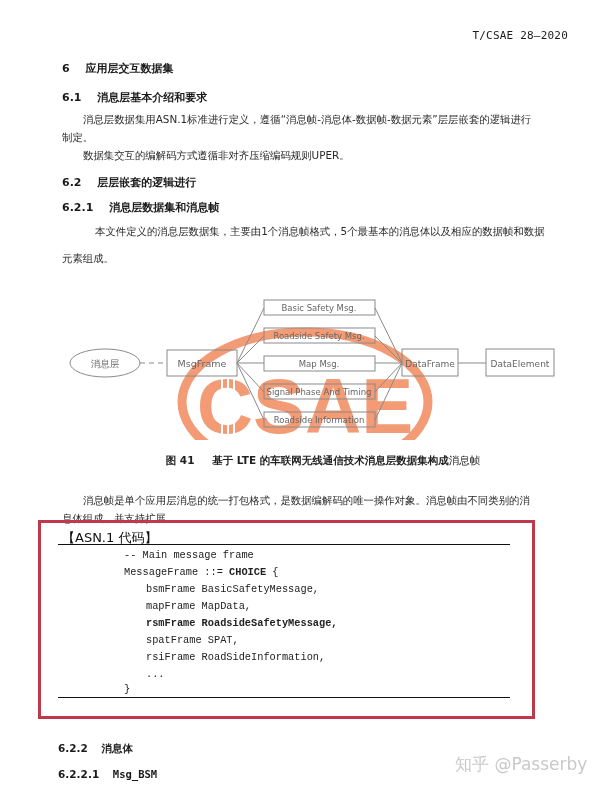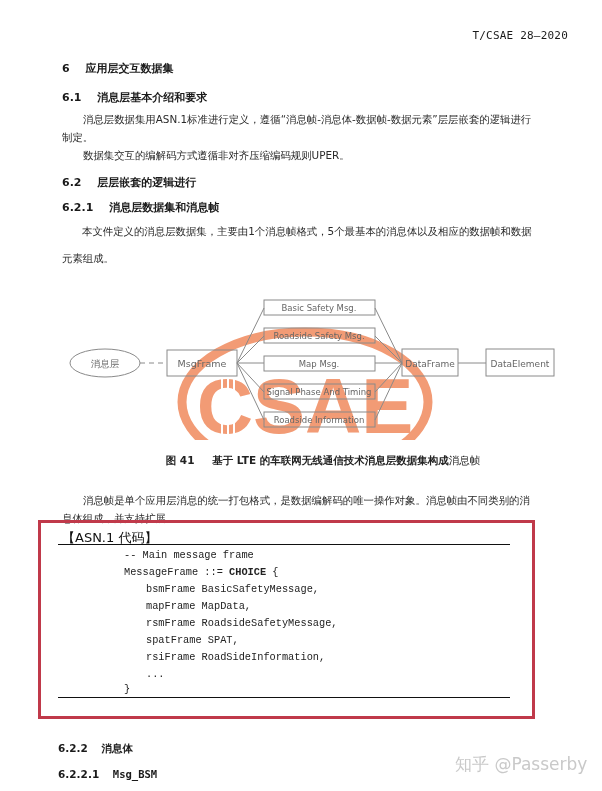--- a/index.html
+++ b/index.html
@@ -47,21 +47,21 @@
 
 <div class="abs h2" style="left:62px; top:175px;">
   <span>6.2</span>
   <span style="margin-left:12px;">层层嵌套的逻辑进行</span>
 </div>
 
 <div class="abs h2" style="left:62px; top:200px;">
   <span>6.2.1</span>
   <span style="margin-left:12px;">消息层数据集和消息帧</span>
 </div>
-<div class="abs para" style="left:82px; top:225px;text-align:right;">本文件定义的消息层数据集，主要由1个消息帧格式，5个最基本的消息体以及相应的数据帧和数据</div>
+<div class="abs para" style="left:95px; top:225px;text-align:right;">本文件定义的消息层数据集，主要由1个消息帧格式，5个最基本的消息体以及相应的数据帧和数据</div>
 <div class="abs para" style="left:62px; top:236px;margin-top:16px;">元素组成。</div>
 
 <svg class="diagram" viewBox="0 290 602 150" width="602" height="150">
 
   <g opacity="0.85">
     <ellipse cx="305" cy="402" rx="123" ry="70" fill="none" stroke="#f08a5d" stroke-width="9"></ellipse>
     <text x="305" y="433" text-anchor="middle" font-family="Liberation Sans, sans-serif" font-weight="bold" font-size="78" fill="#f08a5d">CSAE</text>
     <g stroke="#ffffff" stroke-width="2">
       <line x1="222" y1="370" x2="222" y2="440"></line>
       <line x1="228" y1="370" x2="228" y2="440"></line>
@@ -123,21 +123,21 @@
 
 <div class="code-head">【ASN.1 代码】</div>
 <div class="rule" style="top:544px;"></div>
 
 <div class="code" style="left:88px; top:549px;">-- Main message frame</div>
 <div class="code" style="left:88px; top:566px;">
   <span>MessageFrame ::= </span><span class="kw">CHOICE</span><span> {</span>
 </div>
 <div class="code" style="left:110px; top:583px;">bsmFrame BasicSafetyMessage,</div>
 <div class="code" style="left:110px; top:600px;">mapFrame MapData,</div>
-<div class="code" style="left:110px; top:617px;">rsmFrame RoadsideSafetyMessage,</div>
+<div class="code" style="left:110px; top:617px;font-weight:bold;">rsmFrame RoadsideSafetyMessage,</div>
 <div class="code" style="left:110px; top:634px;">spatFrame SPAT,</div>
 <div class="code" style="left:110px; top:651px;">rsiFrame RoadSideInformation,</div>
 <div class="code" style="left:110px; top:668px;">...</div>
 <div class="code" style="left:88px; top:683px;">}</div>
 <div class="rule" style="top:697px;"></div>
 
 <div class="abs footer-h" style="left:58px; top:742px;">
   <span>6.2.2</span>
   <span style="margin-left:10px;">消息体</span>
 </div>

